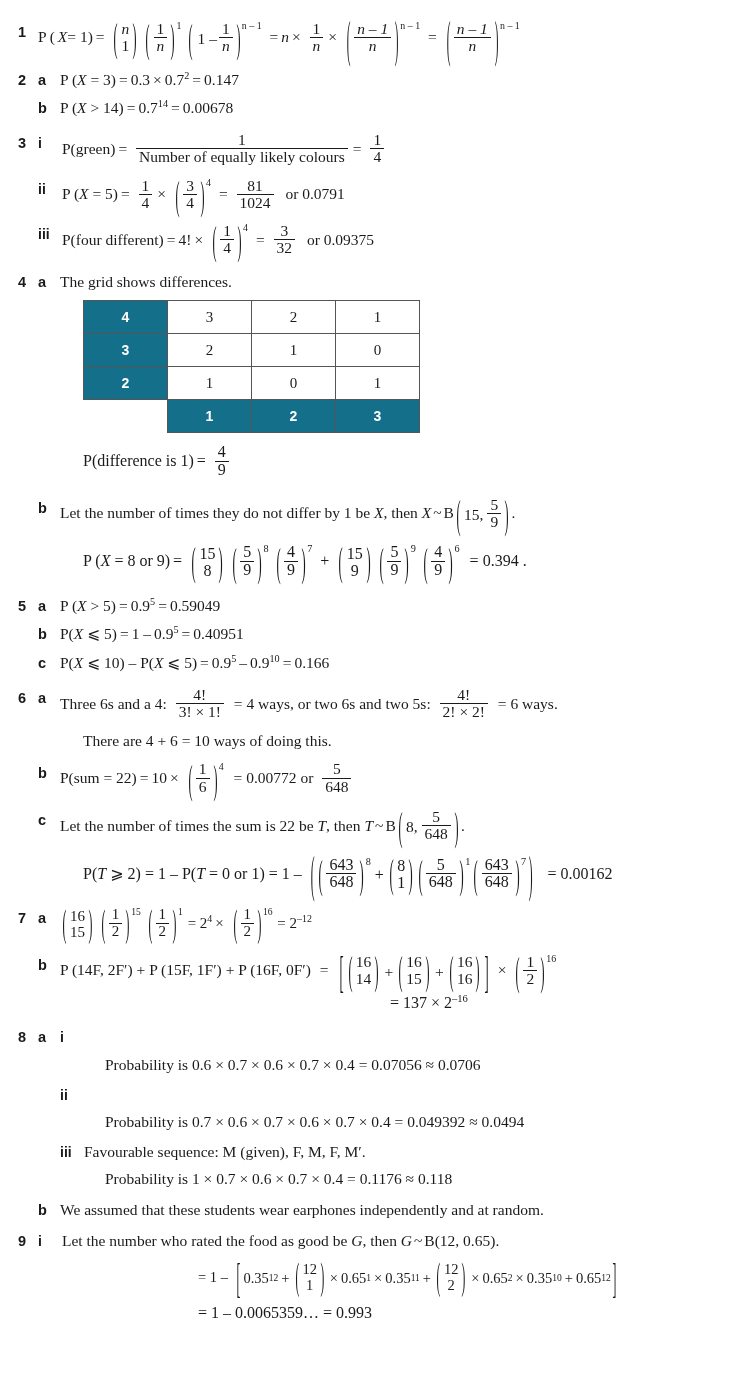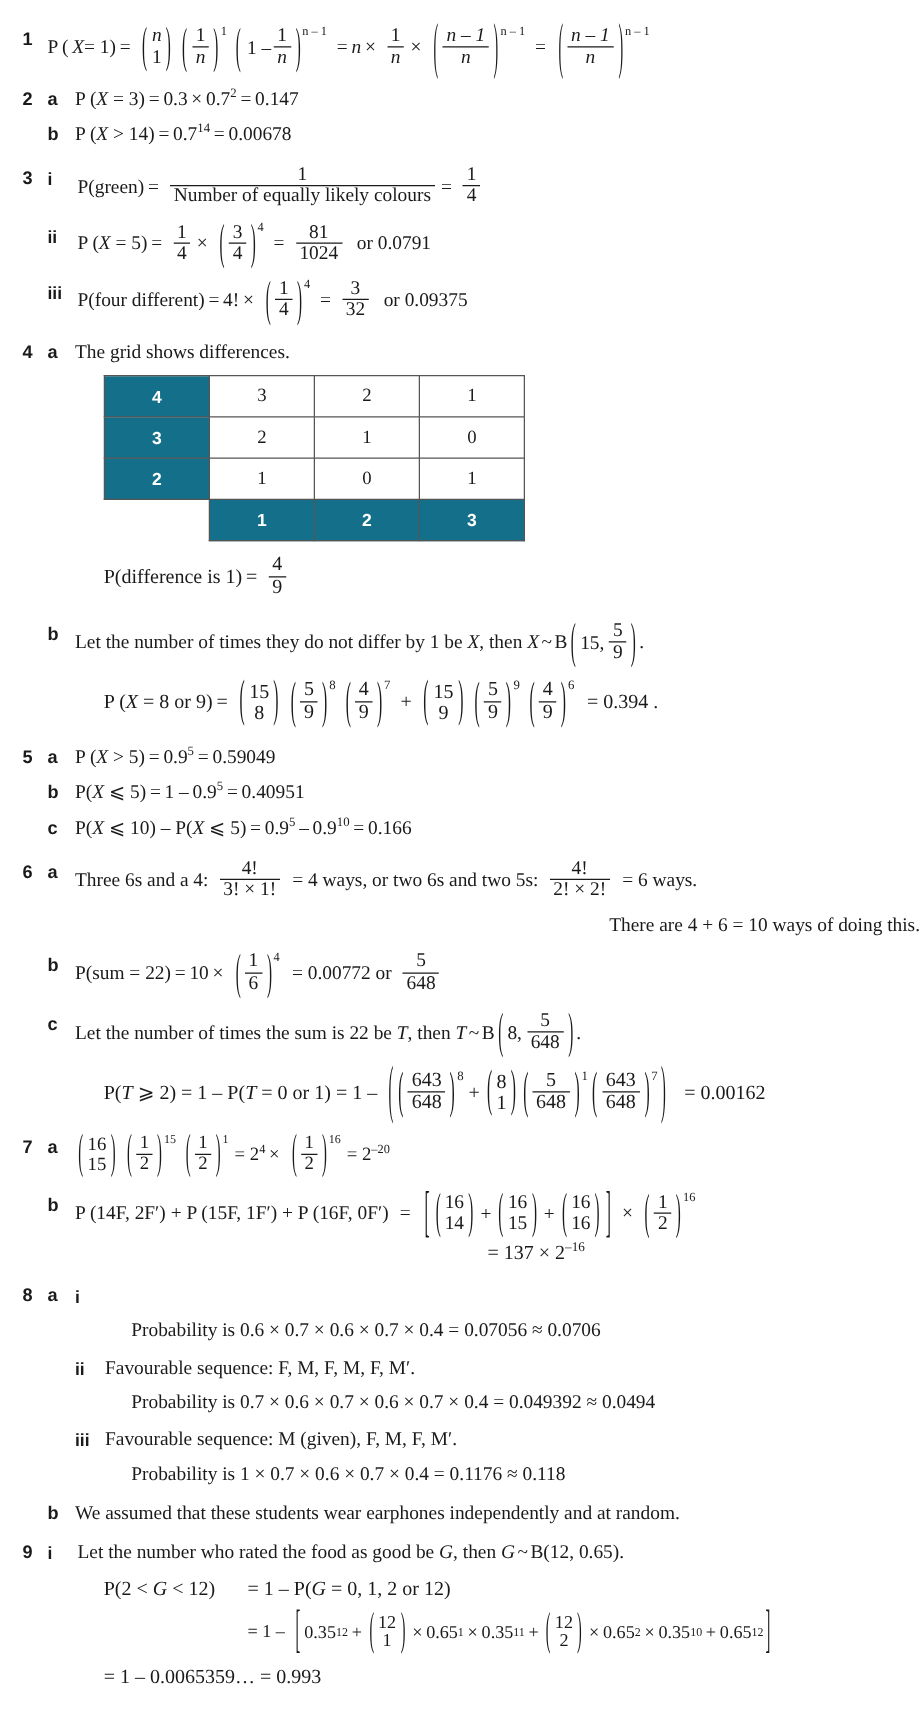--- a/index.html
+++ b/index.html
@@ -409,21 +409,21 @@
           </span>
         <span style="padding-left:4px">= 4 ways, or two 6s and two 5s:</span>
         <span class="frac" style="margin-left:5px">
             <span class="num">4!</span>
             <span class="den">2! × 2!</span>
           </span>
         <span style="padding-left:4px">= 6 ways.</span>
       </span>
     </div>
   </div>
-  <div style="margin:10px 0 0 83px;text-align:right;" class="txt">There are 4 + 6 = 10 ways of doing this.</div>
+  <div style="margin:10px 0 0 83px;" class="txt">There are 4 + 6 = 10 ways of doing this.</div>
 
   <div class="qrow" style="margin-top:13px;">
     <div class="qnum"></div>
     <div class="part">b</div>
     <div class="body">
       <span class="m">
         <span>P(sum = 22)</span><span class="op">=</span><span>10</span><span class="op">×</span>
         <span class="pgroup">
             <span class="pL">(</span>
             <span class="frac">
@@ -543,21 +543,21 @@
         <span>= 2</span><sup class="e">4</sup><span class="op">×</span>
         <span class="pgroup">
             <span class="pL">(</span>
             <span class="frac">
               <span class="num">1</span>
               <span class="den">2</span>
             </span>
             <span class="pR">)</span>
             <span class="pexp">16</span>
           </span>
-        <span>= 2</span><sup class="e">–20</sup>
+        <span>= 2</span><sup class="e">–12</sup>
       </span>
     </div>
   </div>
 
   <div class="qrow" style="margin-top:14px;">
     <div class="qnum"></div>
     <div class="part">b</div>
     <div class="body">
       <span class="m">
         <span>P (14F, 2F′) + P (15F, 1F′) + P (16F, 0F′)</span>
@@ -615,21 +615,20 @@
     <div class="qnum">8</div>
     <div class="part">a</div>
     <div class="roman">i</div>
   </div>
   <div style="margin:9px 0 0 105px;" class="txt">Probability is 0.6 × 0.7 × 0.6 × 0.7 × 0.4 = 0.07056 ≈ 0.0706</div>
 
   <div class="qrow" style="margin-top:11px;">
     <div class="qnum"></div>
     <div class="part"></div>
     <div class="roman">ii</div>
-    <div class="body txt">Favourable sequence: F, M, F, M, F, M′.</div>
   </div>
   <div style="margin:9px 0 0 105px;" class="txt">Probability is 0.7 × 0.6 × 0.7 × 0.6 × 0.7 × 0.4 = 0.049392 ≈ 0.0494</div>
 
   <div class="qrow" style="margin-top:11px;">
     <div class="qnum"></div>
     <div class="part"></div>
     <div class="roman">iii</div>
     <div class="body txt">Favourable sequence: M (given), F, M, F, M′.</div>
   </div>
   <div style="margin:9px 0 0 105px;" class="txt">Probability is 1 × 0.7 × 0.6 × 0.7 × 0.4 = 0.1176 ≈ 0.118</div>
@@ -642,24 +641,20 @@
 
   <div class="qrow" style="margin-top:12px;">
     <div class="qnum">9</div>
     <div class="roman">i</div>
     <div class="body">
       <span class="m txt"><span>Let the number who rated the food as good be </span><span class="mi">G</span><span>, then </span><span class="mi">G</span><span style="padding:0 2px">~</span><span>B(12, 0.65).</span></span>
     </div>
   </div>
 
   <div style="margin:12px 0 0 83px;">
-    <div style="display:flex;">
-      <div style="width:115px" class="m"><span>P(2 &lt; </span><span class="mi">G</span><span> &lt; 12)</span></div>
-      <div class="m"><span>= 1 – P(</span><span class="mi">G</span><span> = 0, 1, 2 or 12)</span></div>
-    </div>
     <div style="display:flex; margin-top:10px;">
       <div style="width:115px"></div>
       <div class="m" style="font-size:14.5px">
         <span>= 1 –</span>
         <span class="pgroup" style="margin-left:3px">
             <span class="brL">[</span>
           <span class="inner">
             <span style="padding-left:2px">0.35</span>
               <sup class="e">12</sup>
               <span class="op">+</span>
@@ -693,19 +688,19 @@
               <span>0.35</span>
               <sup class="e">10</sup>
             <span class="op">+</span>
               <span>0.65</span>
               <sup class="e">12</sup>
           </span>
         <span class="brR">]</span>
           </span>
       </div>
     </div>
-    <div style="display:flex; margin-top:10px;flex-direction:column;">
+    <div style="display:flex; margin-top:10px;">
       <div style="width:115px"></div>
       <div class="m">= 1 – 0.0065359… = 0.993</div>
     </div>
   </div>
 
 </div>
 
 </body></html>

